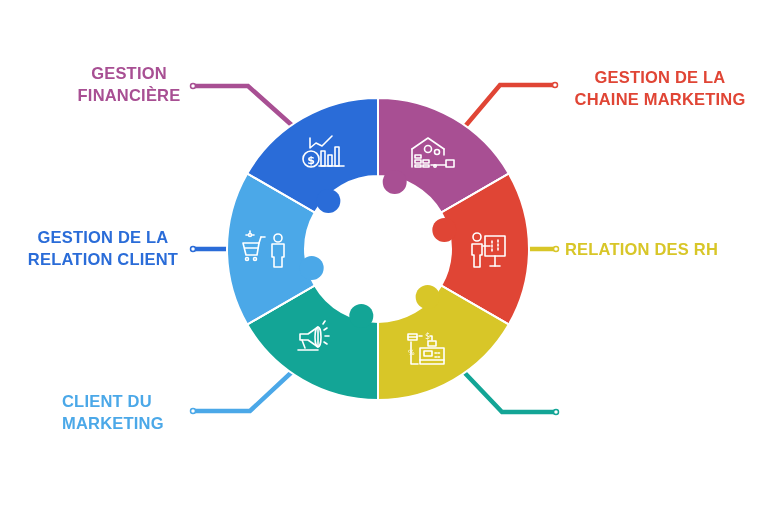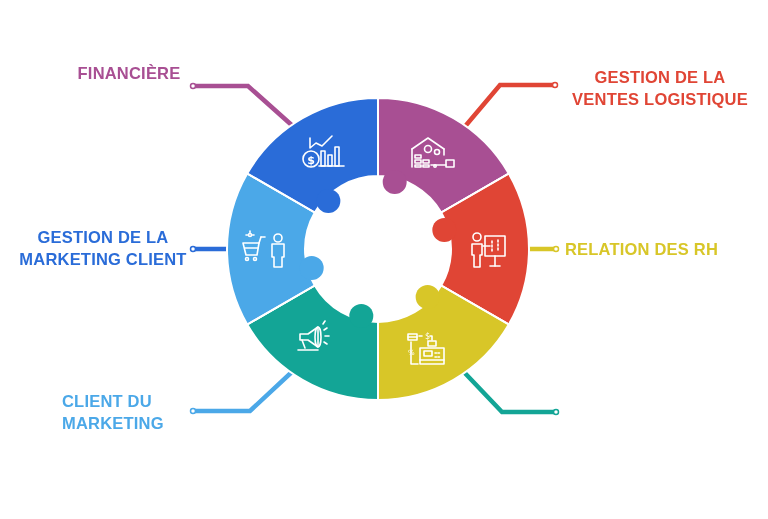--- a/index.html
+++ b/index.html
@@ -142,36 +142,37 @@
       <line x1="9" y1="0" x2="9" y2="1.5"></line>
       <line x1="5" y1="4" x2="6.5" y2="4"></line>
       <line x1="11.5" y1="4" x2="13" y2="4"></line>
       <circle cx="37" cy="7" r="4"></circle>
       <path d="M31,13 L43,13 L43,26 L41,26 L41,36 L33,36 L33,26 L31,26 Z"></path>
     </g>
   </g>
 </svg>
 
 <div class="label center" style="left:71px; top:62px; width:116px; color:#A84F93;">
+  <span>GESTION</span>
   <span>FINANCIÈRE</span>
 </div>
 
 <div class="label center" style="left:560px; top:66px; width:200px; color:#E04535;">
   <span>GESTION DE LA</span>
-  <span>VENTES LOGISTIQUE</span>
+  <span>CHAINE MARKETING</span>
 </div>
 
 <div class="label left" style="left:565px; top:238px; color:#D8C628;">
   <span>RELATION DES RH</span>
 </div>
 
 <div class="label center" style="left:560px; top:390px; width:130px; color:#13A596;">
 </div>
 
 <div class="label left" style="left:62px; top:390px; color:#4BA8E8;">
   <span>CLIENT DU</span>
   <span>MARKETING</span>
 </div>
 
 <div class="label center" style="left:18px; top:226px; width:170px; color:#2A6CD8;">
   <span>GESTION DE LA</span>
-  <span>MARKETING CLIENT</span>
+  <span>RELATION CLIENT</span>
 </div>
 
 </body></html>

